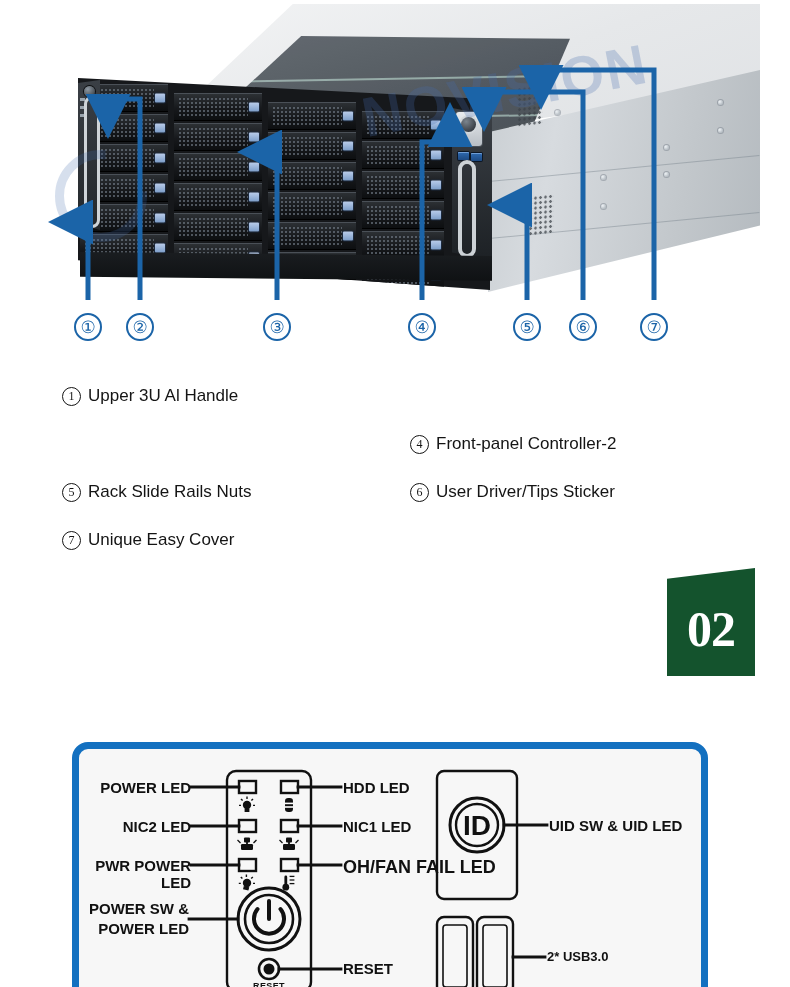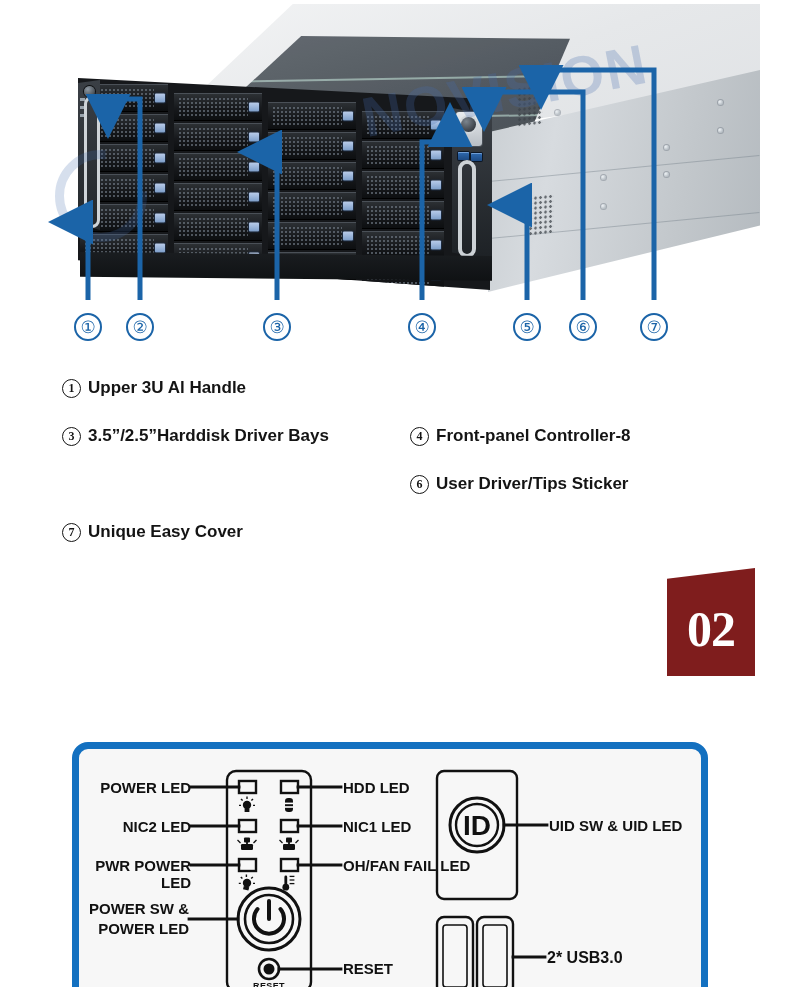--- a/index.html
+++ b/index.html
@@ -186,22 +186,22 @@
     color: #1b64a8;
     font-size: 17px;
     text-align: center;
     font-family: "Liberation Serif", serif;
     background: #fff;
   }
 
   
   #legend {
     position: absolute;
-    left: 0; top: 360px;
-    width: 790px; height: 195px; font-weight: bold;
+    left: 0; top: 368px;
+    width: 790px; height: 195px;
   }
   .legend-item {
     position: absolute;
     font-size: 17px;
     color: #141414;
     white-space: nowrap;
     font-family: "Liberation Sans", sans-serif;
   }
   .legend-item .circ {
     display: inline-block;
@@ -247,21 +247,21 @@
     font-weight: bold;
     color: #2b2b2b;
     margin-top: 2px;
     white-space: nowrap;
     transform: scaleX(.96);
     transform-origin: right top;
   }
   #banner-badge {
     position: relative;
     width: 88px; height: 108px;
-    background: #7f1d1d;
+    background: #14532d;
     clip-path: polygon(0% 10%, 100% 0%, 100% 100%, 0% 100%);
     display: flex; align-items: center; justify-content: center;
     margin-left: -4px;
   }
   #banner-badge span {
     color: #fff;
     font-size: 50px;
     font-weight: bold;
     font-family: "Liberation Serif", serif;
     line-height: 1;
@@ -469,25 +469,25 @@
     <div class="callout-num" style="left:513px;top:313px;">⑤</div>
     <div class="callout-num" style="left:569px;top:313px;">⑥</div>
     <div class="callout-num" style="left:640px;top:313px;">⑦</div>
   </div>
 </div>
 
 <div id="legend">
   <div class="legend-item" style="left:62px;top:18px;">
     <span class="circ">1</span><span>Upper 3U Al Handle</span>
   </div>
-  <div class="legend-item" style="left:62px;top:66px;">
-    <span class="circ">3</span><span>3.5”/2.5”Harddisk Driver Bays</span>
-  </div>
   <div class="legend-item" style="left:410px;top:66px;">
-    <span class="circ">4</span><span>Front-panel Controller-8</span>
+    <span class="circ">4</span><span>Front-panel Controller-2</span>
+  </div>
+  <div class="legend-item" style="left:62px;top:114px;">
+    <span class="circ">5</span><span>Rack Slide Rails Nuts</span>
   </div>
   <div class="legend-item" style="left:410px;top:114px;">
     <span class="circ">6</span><span>User Driver/Tips Sticker</span>
   </div>
   <div class="legend-item" style="left:62px;top:162px;">
     <span class="circ">7</span><span>Unique Easy Cover</span>
   </div>
 </div>
 
 <div id="banner">
@@ -607,25 +607,25 @@
       </g>
     </g>
   </svg>
 
   <div style="position:absolute;left:0;top:30px;width:112px;text-align:right;font-size:15px;font-weight:bold;color:#111;">POWER LED</div>
   <div style="position:absolute;left:0;top:69px;width:112px;text-align:right;font-size:15px;font-weight:bold;color:#111;">NIC2 LED</div>
   <div style="position:absolute;left:0;top:108px;width:112px;text-align:right;font-size:15px;font-weight:bold;color:#111;">PWR POWER LED</div>
 
   <div style="position:absolute;left:264px;top:30px;font-size:15px;font-weight:bold;color:#111;white-space:nowrap;">HDD LED</div>
   <div style="position:absolute;left:264px;top:69px;font-size:15px;font-weight:bold;color:#111;white-space:nowrap;">NIC1 LED</div>
-  <div style="position:absolute;left:264px;top:108px;font-size:15px;font-weight:bold;color:#111;white-space:nowrap;">OH/FAN FAIL LED</div>
+  <div style="position:absolute;left:264px;top:108px;font-size:18px;font-weight:bold;color:#111;white-space:nowrap;">OH/FAN FAIL LED</div>
 
   <div style="position:absolute;left:0;top:150px;width:110px;text-align:right;font-size:15px;font-weight:bold;color:#111;line-height:1.35;">
     <div>POWER SW &amp;</div>
     <div>POWER LED</div>
   </div>
 
   <div style="position:absolute;left:264px;top:211px;font-size:15px;font-weight:bold;color:#111;white-space:nowrap;">RESET</div>
   <div style="position:absolute;left:160px;top:232px;width:60px;text-align:center;font-size:9px;font-weight:bold;color:#111;letter-spacing:.4px;">RESET</div>
 
   <div style="position:absolute;left:470px;top:68px;font-size:15px;font-weight:bold;color:#111;white-space:nowrap;">UID SW &amp; UID LED</div>
-  <div style="position:absolute;left:468px;top:200px;font-size:16px;font-weight:bold;color:#111;white-space:nowrap;">2* USB3.0</div>
+  <div style="position:absolute;left:468px;top:200px;font-size:13px;font-weight:bold;color:#111;white-space:nowrap;">2* USB3.0</div>
 </div>
 
 </body></html>

